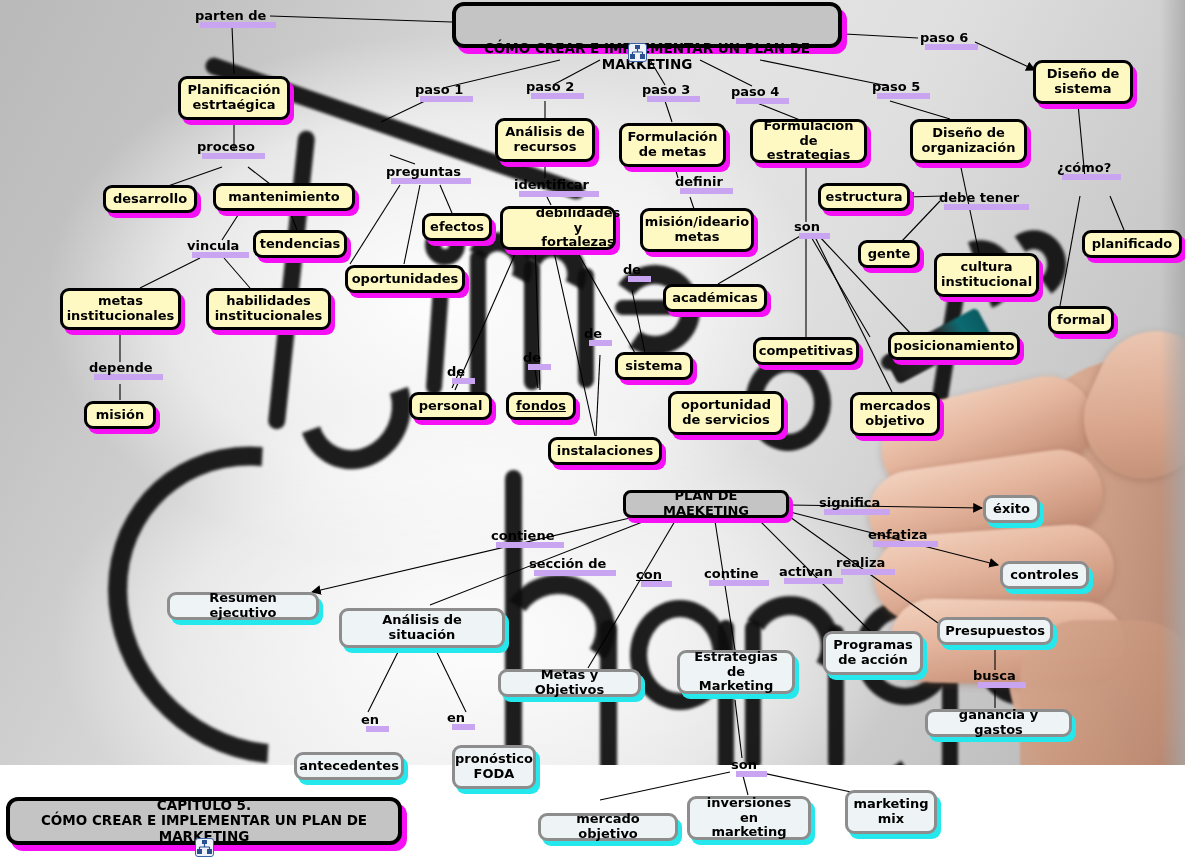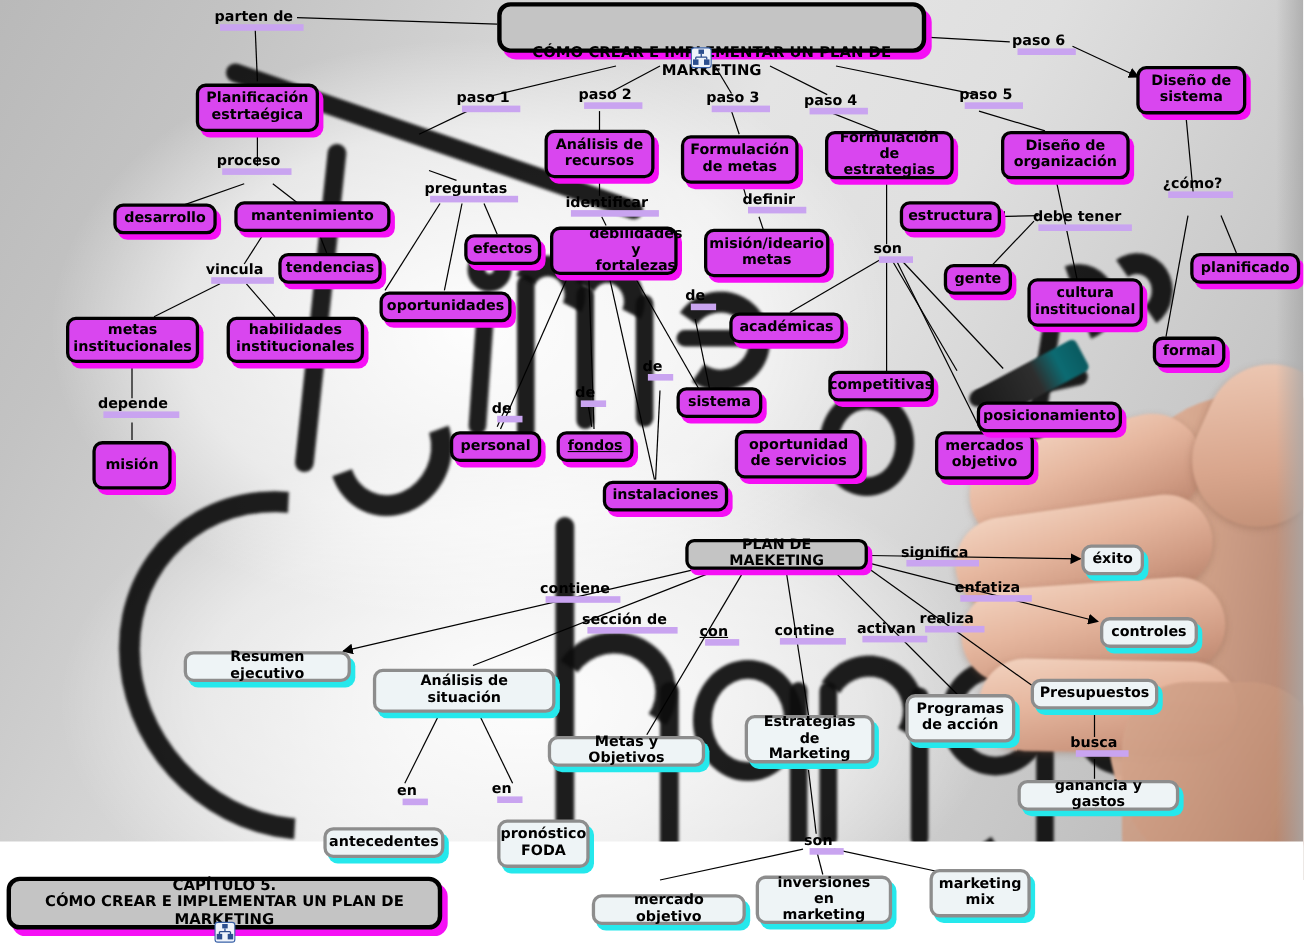--- a/index.html
+++ b/index.html
@@ -97,21 +97,21 @@
     position: absolute;
     display: flex; align-items: center; justify-content: center;
     text-align: center;
     font-weight: bold;
     line-height: 1.12;
     white-space: pre-line;
     z-index: 5;
   }
   
   .n-purple {
-    background: #d946ef;
+    background: #fef9c3;
     border: 3px solid #000000;
     border-radius: 9px;
     color: #000000;
     box-shadow: 4px 5px 0 0 #f510f5;
     font-size: 13px;
     padding: 3px 7px;
   }
   
   .n-teal {
     background: #eef4f6;
@@ -365,21 +365,21 @@
   <div class="node n-purple" style="left:213px; top:183px; width:142px; height:28px;">mantenimiento</div>
 
   <div class="node n-purple" style="left:253px; top:230px; width:94px; height:28px;">tendencias</div>
 
   <div class="node n-purple" style="left:60px; top:288px; width:121px; height:42px;">metas
 institucionales</div>
 
   <div class="node n-purple" style="left:206px; top:288px; width:125px; height:42px;">habilidades
 institucionales</div>
 
-  <div class="node n-purple" style="left:84px; top:401px; width:72px; height:44px;">misión</div>
+  <div class="node n-purple" style="left:84px; top:401px; width:72px; height:28px;">misión</div>
 
 
   <div class="node n-purple" style="left:422px; top:213px; width:70px; height:28px;">efectos</div>
 
   <div class="node n-purple" style="left:345px; top:265px; width:120px; height:28px;">oportunidades</div>
 
   <div class="node n-purple" style="left:495px; top:118px; width:100px; height:44px;">Análisis de
 recursos</div>
 
   <div class="node n-purple" style="left:500px; top:206px; width:116px; height:44px;padding-left:47px;">debilidades y
@@ -397,29 +397,29 @@
 de metas</div>
 
   <div class="node n-purple" style="left:640px; top:208px; width:114px; height:44px;">misión/ideario
 metas</div>
 
   <div class="node n-purple" style="left:750px; top:119px; width:117px; height:44px;">Formulación
 de estrategias</div>
 
   <div class="node n-purple" style="left:663px; top:284px; width:104px; height:28px;">académicas</div>
 
-  <div class="node n-purple" style="left:753px; top:337px; width:96px; height:28px;">competitivas</div>
+  <div class="node n-purple" style="left:753px; top:337px; width:106px; height:28px;">competitivas</div>
 
   <div class="node n-purple" style="left:668px; top:391px; width:116px; height:44px;">oportunidad
 de servicios</div>
 
   <div class="node n-purple" style="left:850px; top:392px; width:90px; height:44px;">mercados
 objetivo</div>
 
-  <div class="node n-purple" style="left:888px; top:332px; width:132px; height:28px;margin-top:33px;">posicionamiento</div>
+  <div class="node n-purple" style="left:888px; top:332px; width:132px; height:28px;">posicionamiento</div>
 
   <div class="node n-purple" style="left:818px; top:183px; width:92px; height:28px;">estructura</div>
 
   <div class="node n-purple" style="left:858px; top:240px; width:62px; height:28px;">gente</div>
 
   <div class="node n-purple" style="left:934px; top:253px; width:105px; height:44px;">cultura
 institucional</div>
 
   <div class="node n-purple" style="left:910px; top:119px; width:117px; height:44px;">Diseño de
 organización</div>

